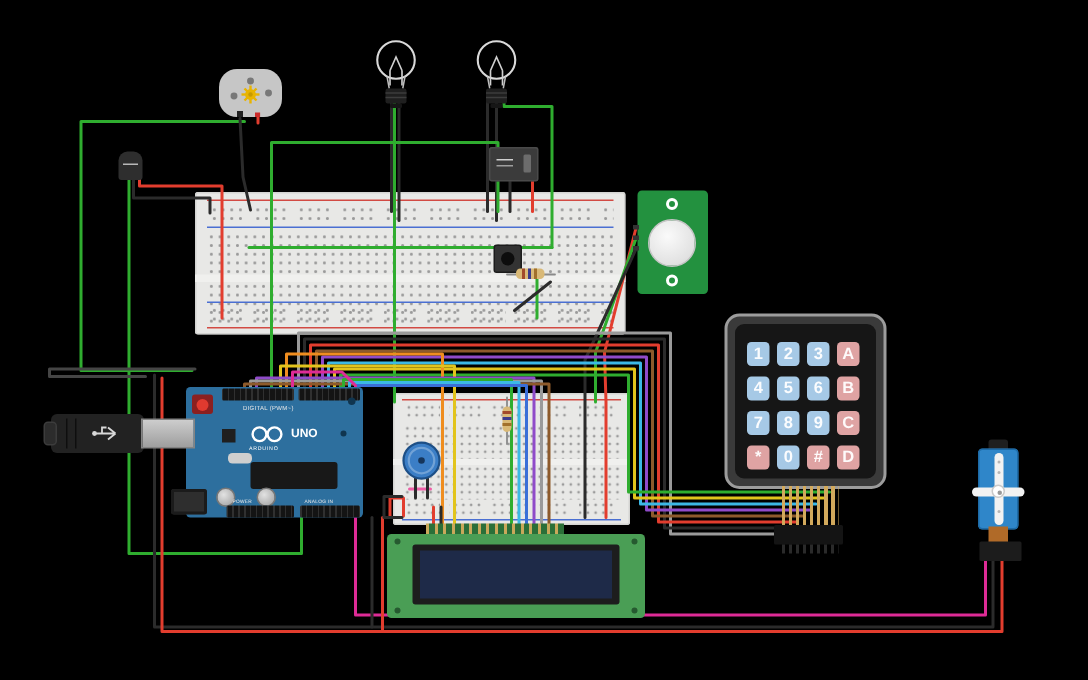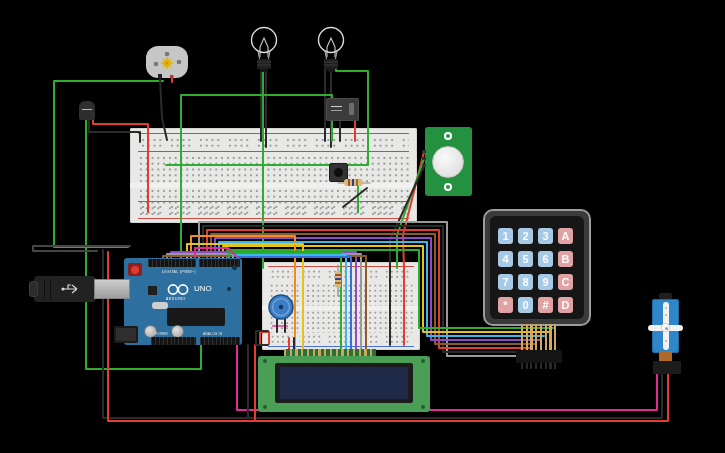--- a/index.html
+++ b/index.html
@@ -221,21 +221,21 @@
     <div class="abs header" style="left:24px;top:1px;width:48px;height:8px"></div>
     <div class="abs header" style="left:75px;top:1px;width:41px;height:8px"></div>
     <div class="abs tinytext" style="left:38px;top:11px">DIGITAL (PWM~)</div>
     <div class="ring" style="left:108px;top:7px;width:5px;height:5px;background:#10354f"></div>
     <div class="ring" style="left:103px;top:29px;width:4px;height:4px;background:#10354f"></div>
     <svg style="position:absolute;left:42px;top:25px" width="26" height="13">
       <circle cx="7" cy="6.5" r="4.6" fill="none" stroke="#fff" stroke-width="1.6"></circle>
       <circle cx="17" cy="6.5" r="4.6" fill="none" stroke="#fff" stroke-width="1.6"></circle>
     </svg>
     <div class="abs" style="left:42px;top:39px;font-size:3.5px;color:#fff;letter-spacing:.5px">ARDUINO</div>
-    <div class="abs" style="left:70px;top:26px;font-size:8px;font-weight:normal;color:#fff">UNO</div>
+    <div class="abs" style="left:70px;top:26px;font-size:8px;font-weight:bold;color:#fff">UNO</div>
     <div class="abs" style="left:24px;top:28px;width:9px;height:9px;background:#1f1f1f"></div>
     <div class="abs" style="left:28px;top:44px;width:16px;height:7px;background:#cfcfcf;border-radius:3px"></div>
     <div class="abs" style="left:43px;top:50px;width:58px;height:18px;background:#181818;border-radius:2px"></div>
     <div class="ring" style="left:20px;top:67px;width:13px;height:13px;background:radial-gradient(circle at 38% 35%,#e2e2e2,#9c9c9c);border:1px solid #777"></div>
     <div class="ring" style="left:47px;top:67px;width:13px;height:13px;background:radial-gradient(circle at 38% 35%,#e2e2e2,#9c9c9c);border:1px solid #777"></div>
     <div class="abs" style="left:-10px;top:68px;width:24px;height:17px;background:#2e2e2e;border-radius:2px;box-shadow:inset 0 0 0 2px #1b1b1b"></div>
     <div class="abs tinytext" style="left:31px;top:74px;font-size:3.2px">POWER</div>
     <div class="abs tinytext" style="left:79px;top:74px;font-size:3.2px">ANALOG IN</div>
     <div class="abs header" style="left:27px;top:79px;width:45px;height:8px"></div>
     <div class="abs header" style="left:76px;top:79px;width:40px;height:8px"></div>

